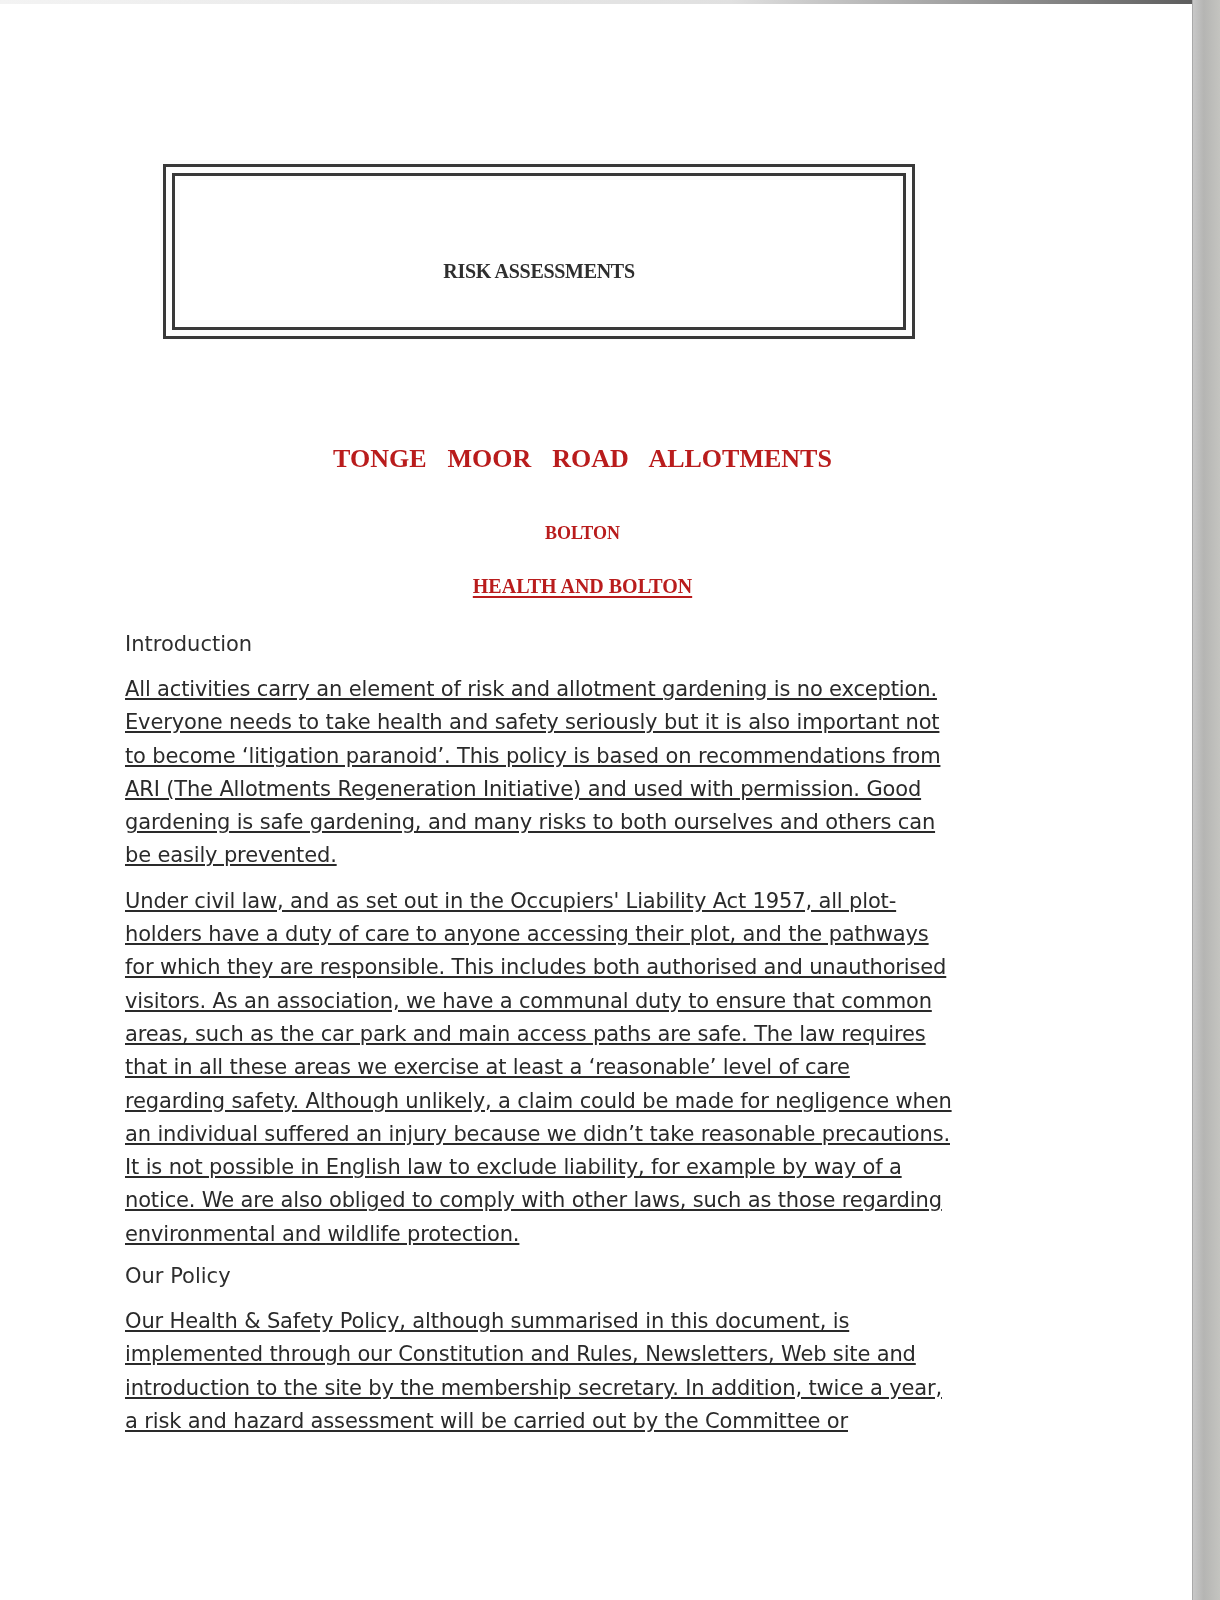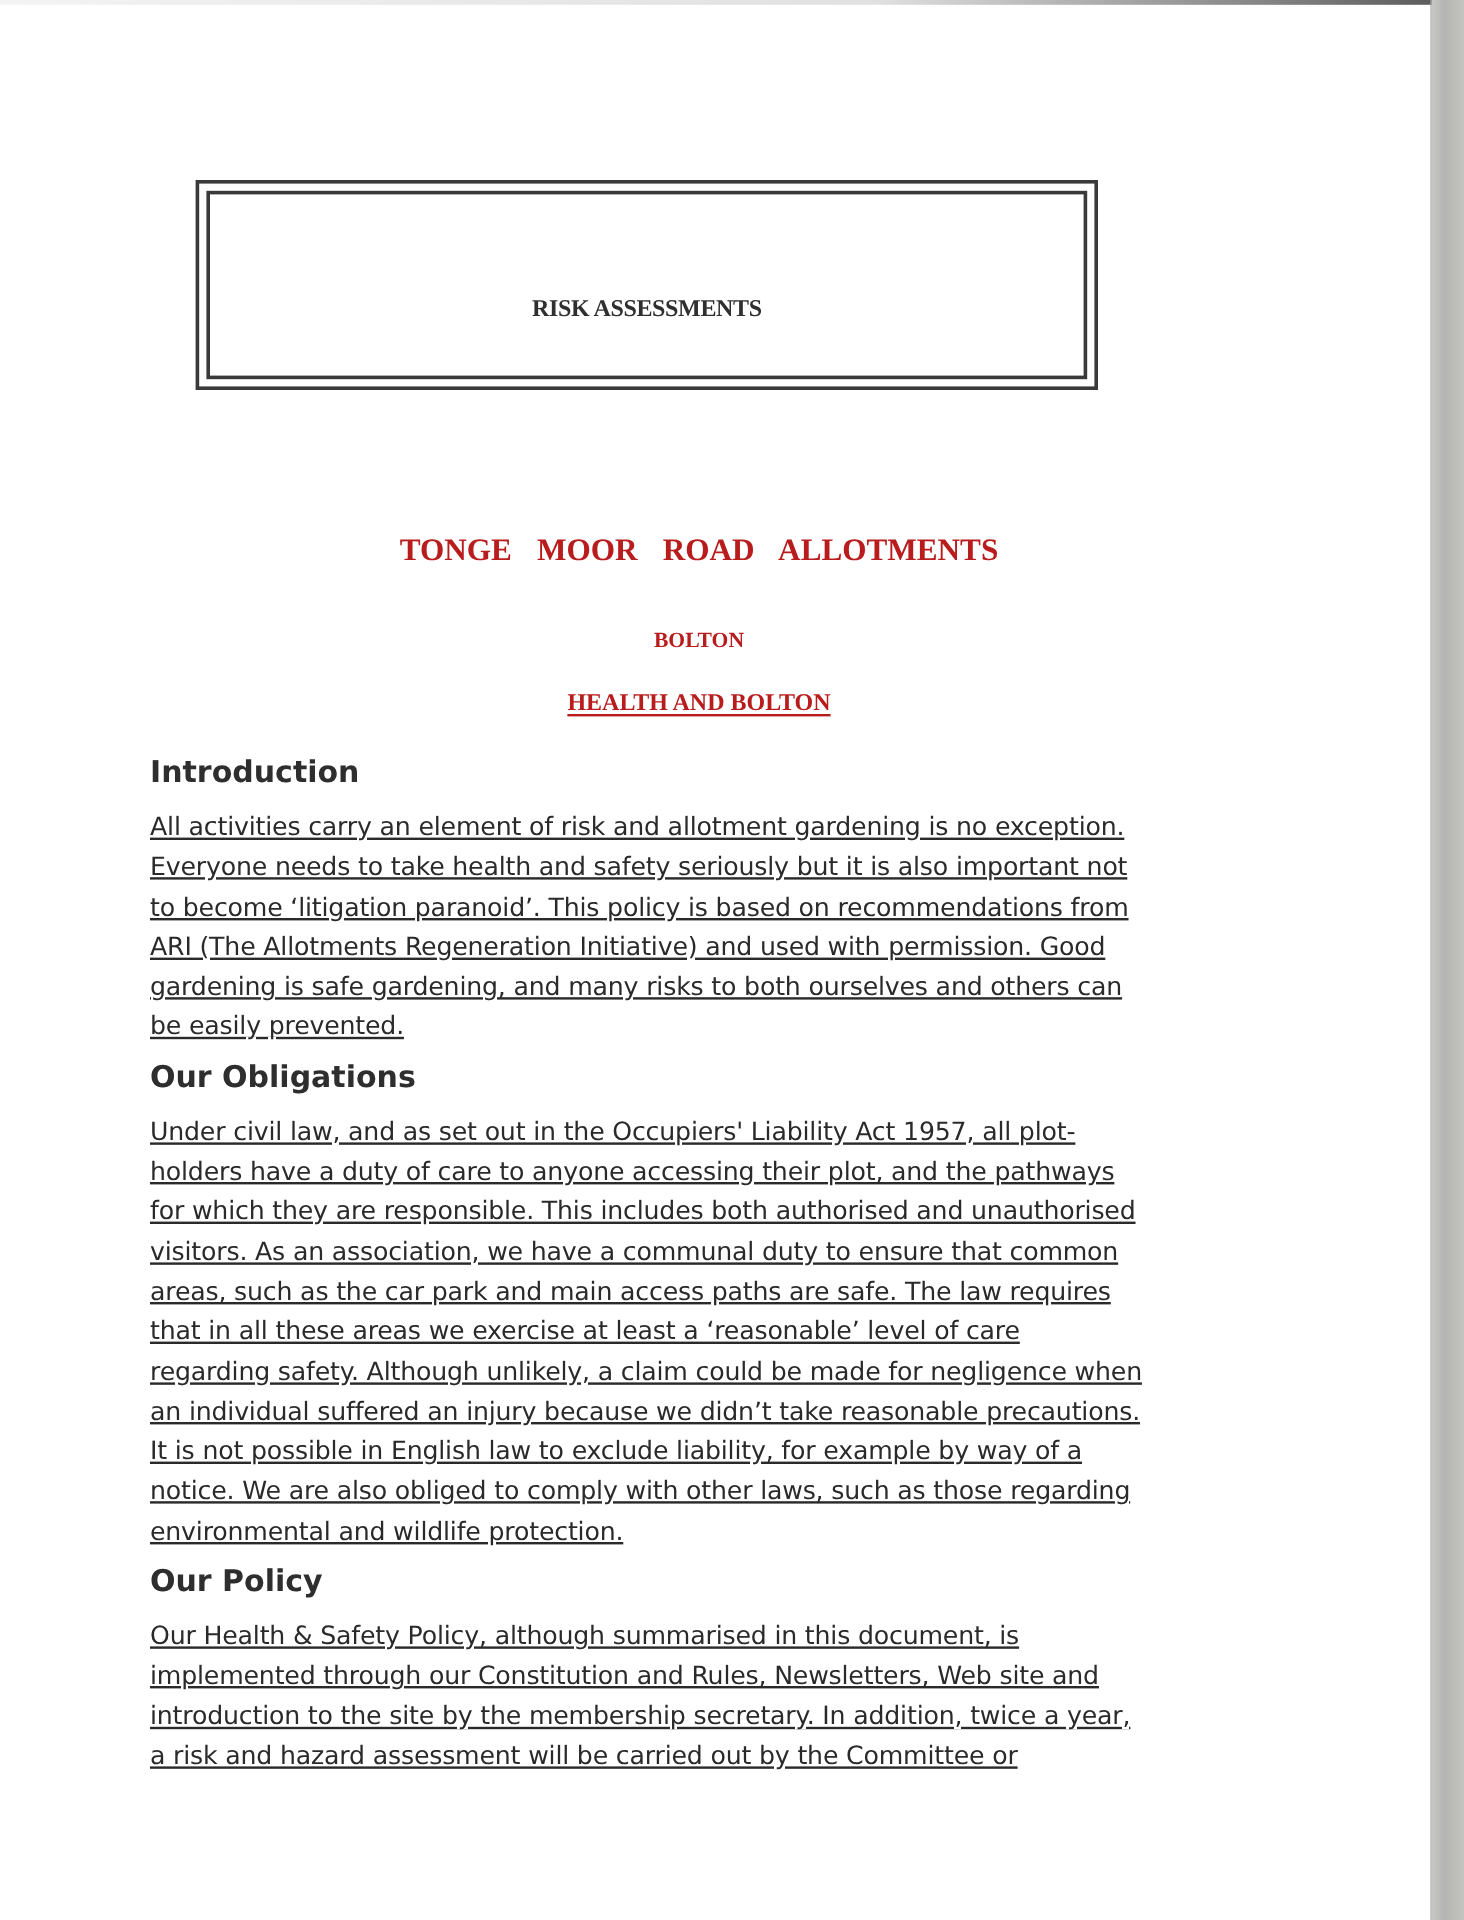--- a/index.html
+++ b/index.html
@@ -12,21 +12,21 @@
   .top-edge {
     position: absolute; left: 0; top: 0; width: 1220px; height: 4px;
     background: linear-gradient(to right, #f3f3f3 0%, #e0e0e0 60%, #555 100%);
   }
   .right-edge {
     position: absolute; right: 0; top: 0; width: 27px; height: 1600px;
     background: linear-gradient(to right, #c8c8c8 0%, #b5b5b3 40%, #c4c4c0 100%);
     border-left: 1px solid #a9a9a9;
   }
   .title-box {
-    position: absolute; left: 163px; top: 150px; width: 752px; height: 175px;
+    position: absolute; left: 163px; top: 164px; width: 752px; height: 175px;
     border: 3px solid #3a3a3a; box-sizing: border-box;
   }
   .title-box-inner {
     position: absolute; left: 6px; top: 6px; right: 6px; bottom: 6px;
     border: 3px solid #3a3a3a;
     display: flex; align-items: center; justify-content: center;
   }
   .title-box-text {
     font-family: "Liberation Serif", serif; font-weight: bold; font-size: 20px;
     color: #2f2f2f; margin-top: 40px; letter-spacing: -0.3px;
@@ -36,21 +36,21 @@
     font-family: "Liberation Serif", serif; font-weight: bold; color: #b91c1c;
   }
   .h-org { top: 444px; font-size: 26px; word-spacing: 4px; }
   .h-city { top: 523px; font-size: 18px; font-family: Liberation Serif, serif; }
   .h-sub { top: 575px; font-size: 20px; }
   .h-sub span { text-decoration: underline; text-underline-offset: 3px; }
   .content {
     position: absolute; left: 125px; top: 627px; width: 920px;
   }
   .section-title {
-    font-family: "DejaVu Sans", sans-serif; font-weight: bold; font-size: 25px;
+    font-family: "DejaVu Sans", sans-serif; font-weight: normal; font-size: 21px;
     color: #2e2e2e; margin: 0; line-height: 34px;
   }
   .para {
     font-family: "DejaVu Sans", sans-serif; font-size: 21px; line-height: 33.3px;
     color: #2a2a2a; margin: 12px 0 8px 0; white-space: pre-line;
     letter-spacing: -0.15px;
     text-decoration: underline;
   }
 </style>
 </head>
@@ -75,21 +75,20 @@
   <div>
     <h2 class="section-title">Introduction</h2>
     <p class="para">All activities carry an element of risk and allotment gardening is no exception.
 Everyone needs to take health and safety seriously but it is also important not
 to become ‘litigation paranoid’. This policy is based on recommendations from
 ARI (The Allotments Regeneration Initiative)  and used with permission. Good
 gardening is safe gardening, and many risks to both ourselves and others can
 be easily prevented.</p>
   </div>
   <div>
-    <h2 class="section-title">Our Obligations</h2>
     <p class="para">Under civil law, and as set out in the Occupiers' Liability Act 1957, all plot-
 holders have a duty of care to anyone accessing their plot, and the pathways
 for which they are responsible. This includes both authorised and unauthorised
 visitors. As an association, we have a communal duty to ensure that common
 areas, such as the car park and main access paths are safe. The law requires
 that in all these areas we exercise at least a ‘reasonable’ level of care
 regarding safety. Although unlikely, a claim could be made for negligence when
 an individual suffered an injury because we didn’t take reasonable precautions.
 It is not possible in English law to exclude liability, for example by way of a
 notice. We are also obliged to comply with other laws, such as those regarding

